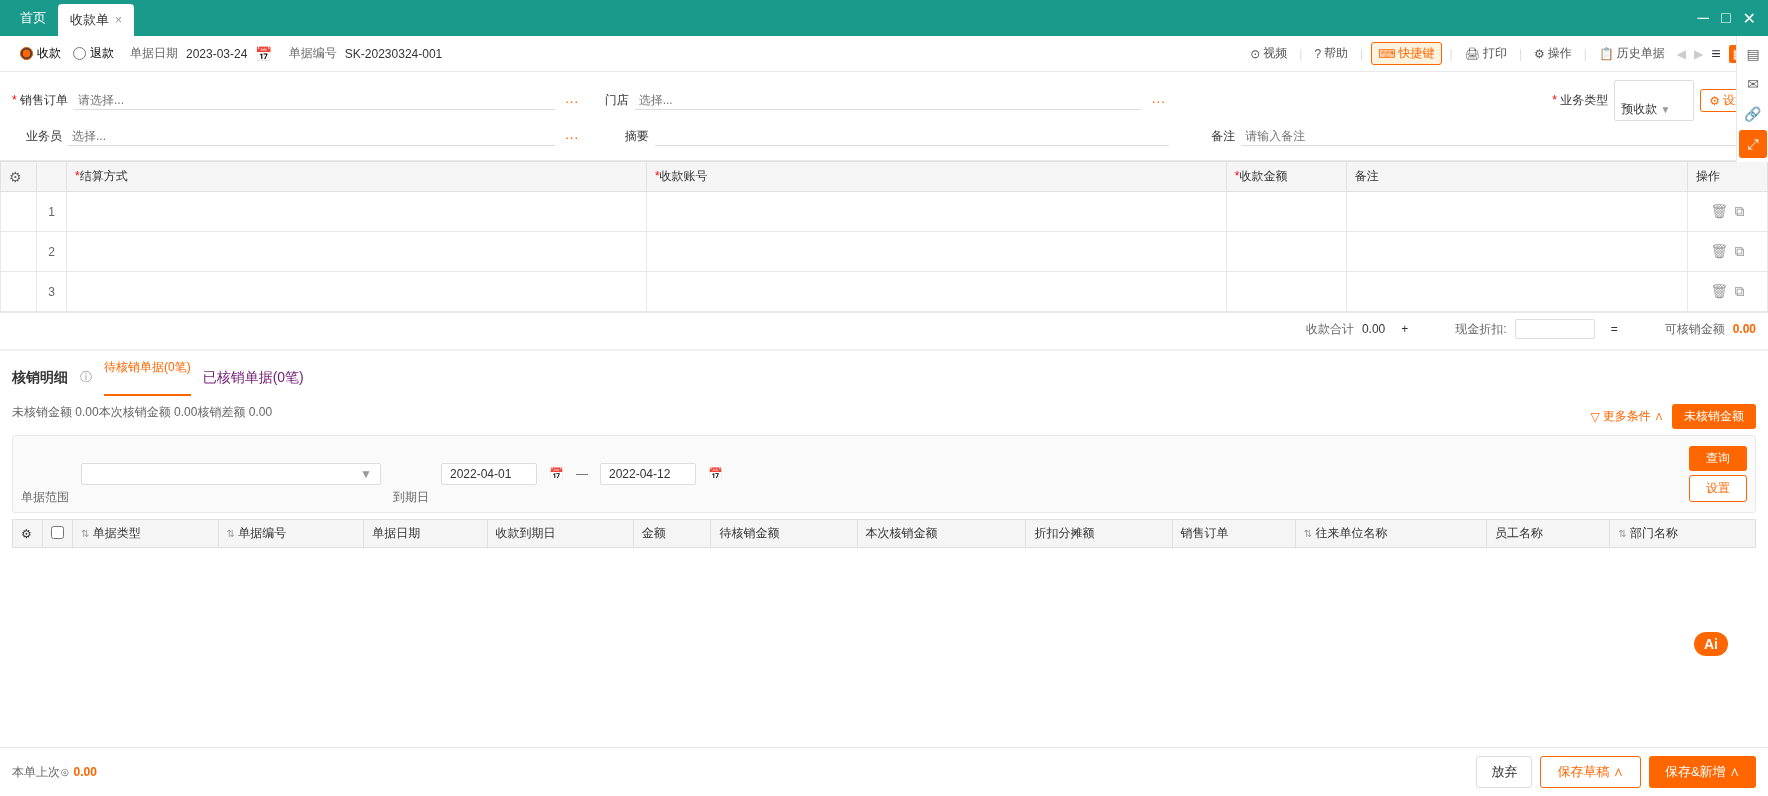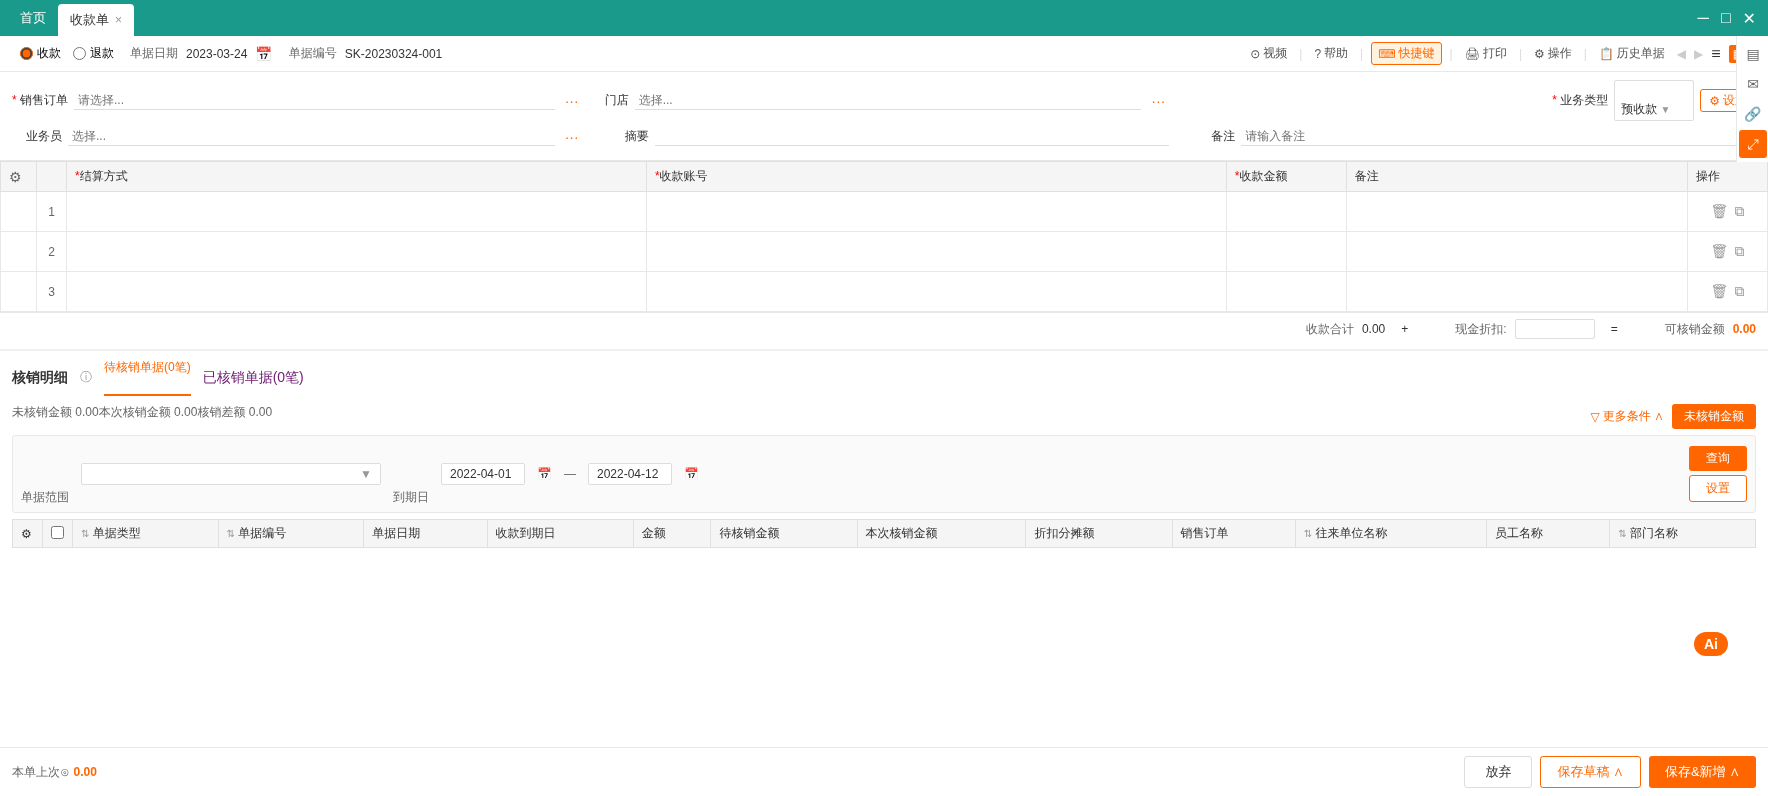--- a/index.html
+++ b/index.html
@@ -118,21 +118,21 @@
     .stat-item { color: #666; }
     .reconcile-right { margin-left: auto; display: flex; align-items: center; gap: 8px; }
     .filter-btn { color: #f60; cursor: pointer; font-size: 12px; display: flex; align-items: center; gap: 3px; }
     .auto-btn {
       background: #f60; color: #fff; border: none; padding: 4px 12px;
       border-radius: 3px; cursor: pointer; font-size: 12px;
     }
     .filter-label { color: #666; white-space: nowrap; margin-top: 47px; }
     .date-input {
       border: 1px solid #ddd; padding: 3px 8px; border-radius: 2px;
-      font-size: 12px; color: #333; width: 84px;
+      font-size: 12px; color: #333; width: 96px;
     }
     .query-btn {
       background: #f60; color: #fff; border: none; padding: 4px 16px;
       border-radius: 3px; cursor: pointer; font-size: 12px;
     }
     .set-btn {
       background: #fff; color: #f60; border: 1px solid #f60; padding: 4px 16px;
       border-radius: 3px; cursor: pointer; font-size: 12px;
     }
 
@@ -147,21 +147,21 @@
 
     
     .footer {
       display: flex; align-items: center; padding: 8px 12px;
       border-top: 1px solid #e8e8e8; background: #fff;
       position: fixed; bottom: 0; width: 100%;
     }
     .footer-left { display: flex; align-items: center; gap: 4px; color: #666; font-size: 12px; }
     .footer-right { margin-left: auto; display: flex; gap: 8px; }
     .btn-abandon {
-      background: #fff; color: #333; border: 1px solid #ddd; padding: 6px 20px;
+      background: #fff; color: #333; border: 1px solid #ddd; padding: 6px 14px;
       border-radius: 3px; cursor: pointer; font-size: 13px;
     }
     .btn-save-draft {
       background: #fff; color: #f60; border: 1px solid #f60; padding: 6px 16px;
       border-radius: 3px; cursor: pointer; font-size: 13px; display: flex; align-items: center; gap: 4px;
     }
     .btn-save-new {
       background: #f60; color: #fff; border: none; padding: 6px 16px;
       border-radius: 3px; cursor: pointer; font-size: 13px; display: flex; align-items: center; gap: 4px;
     }

